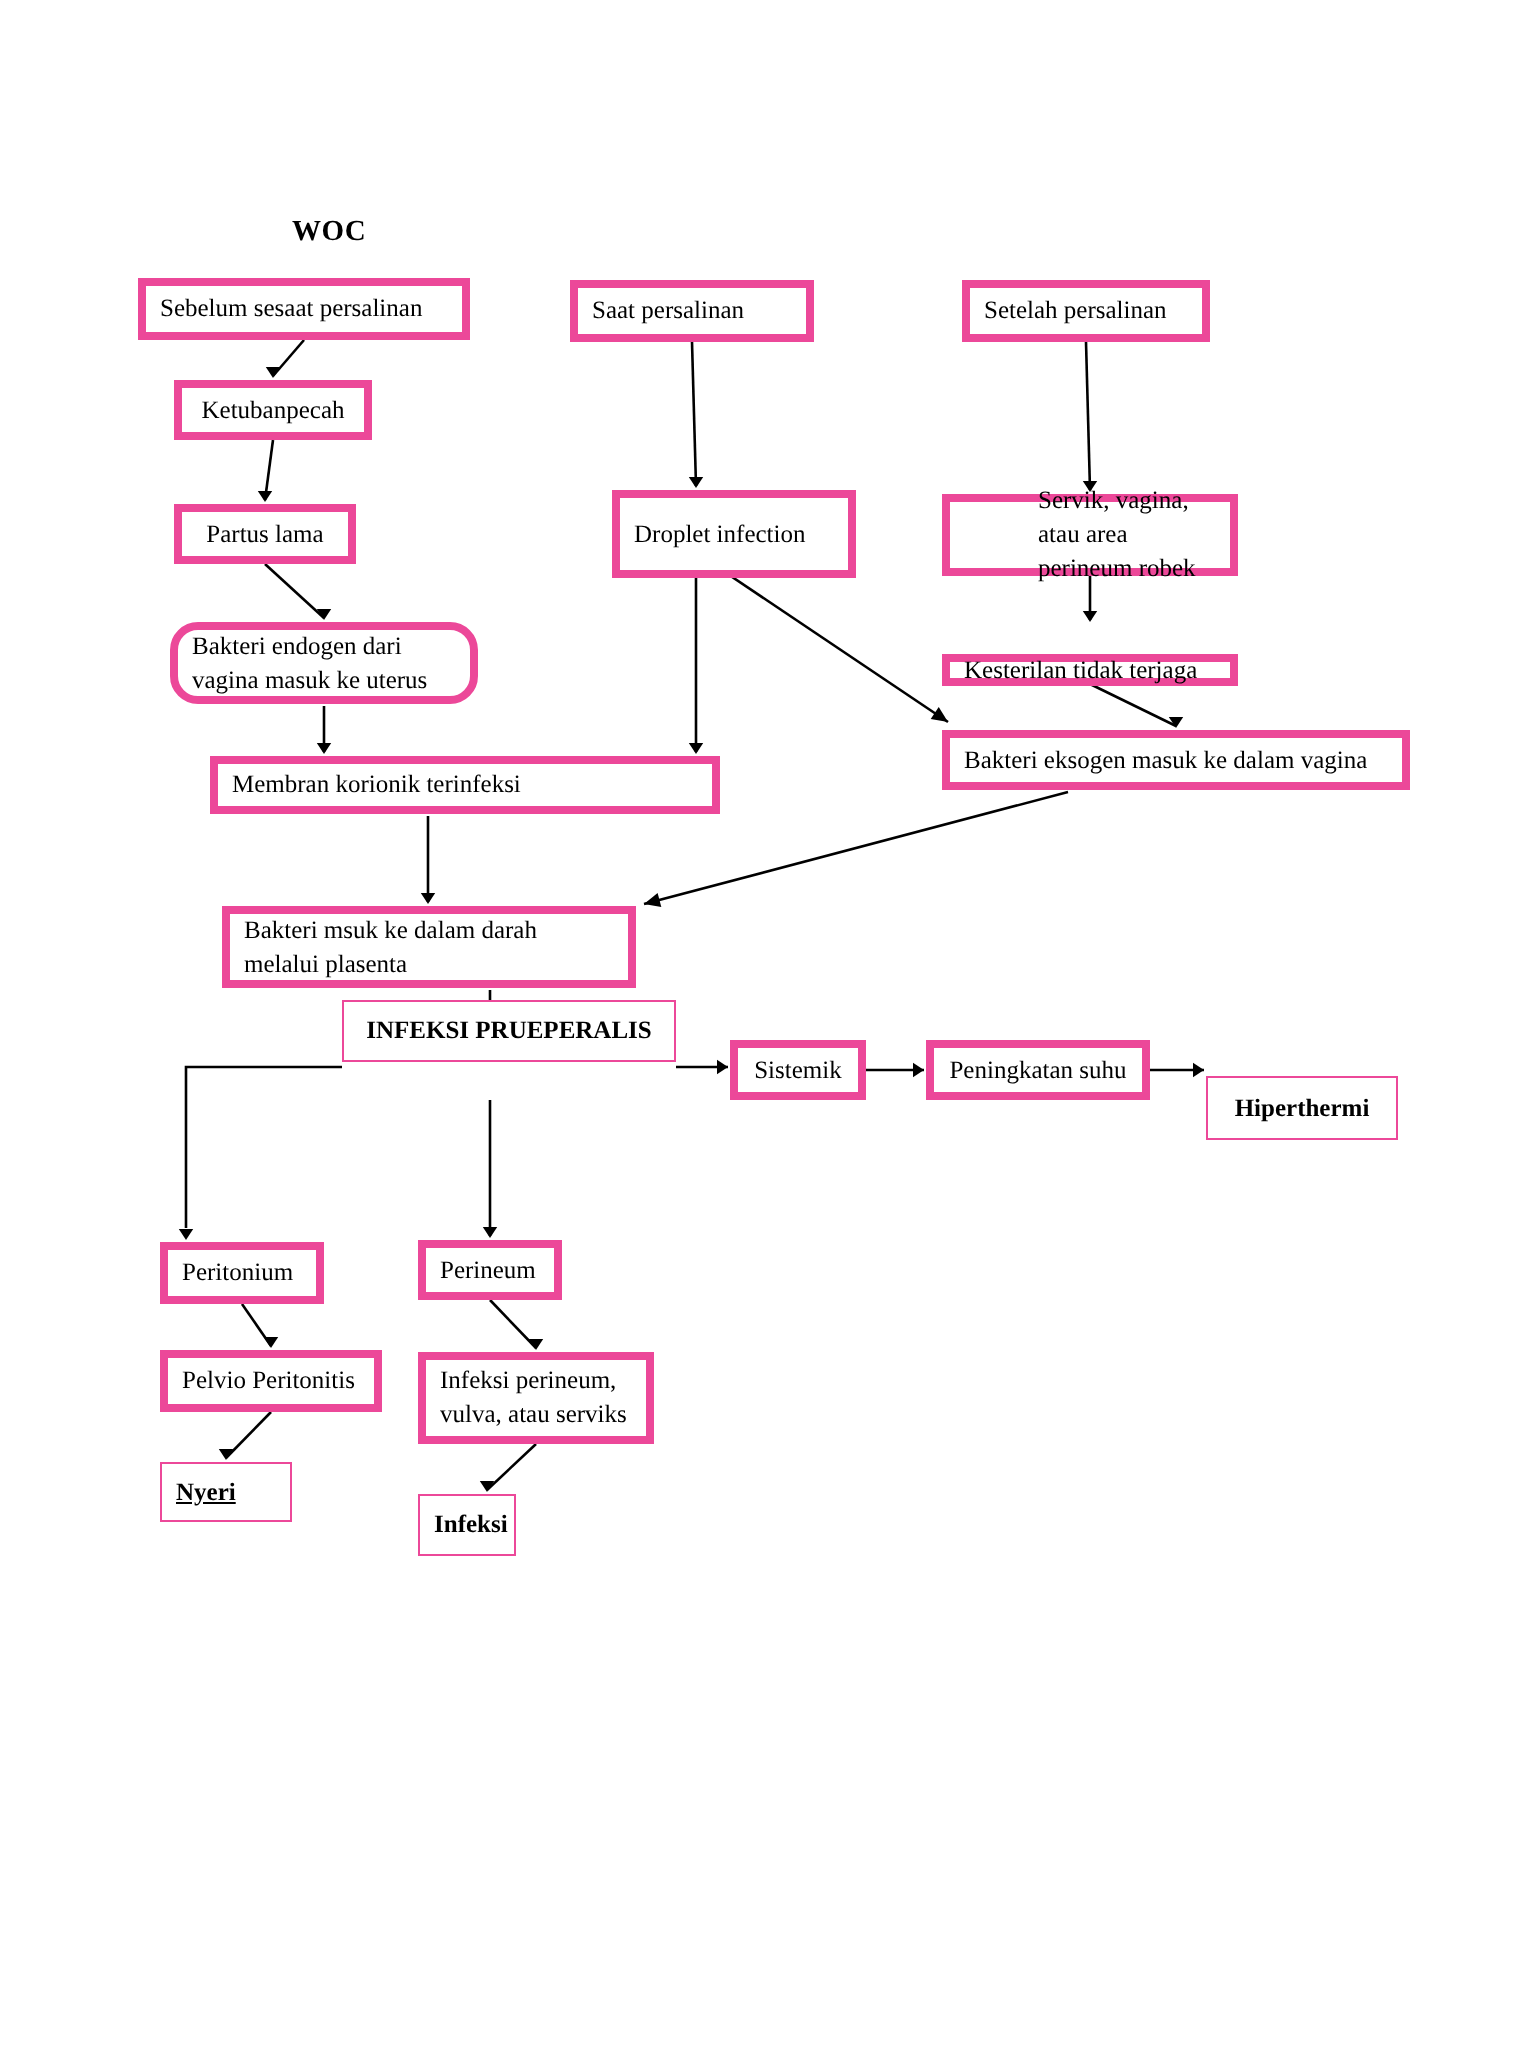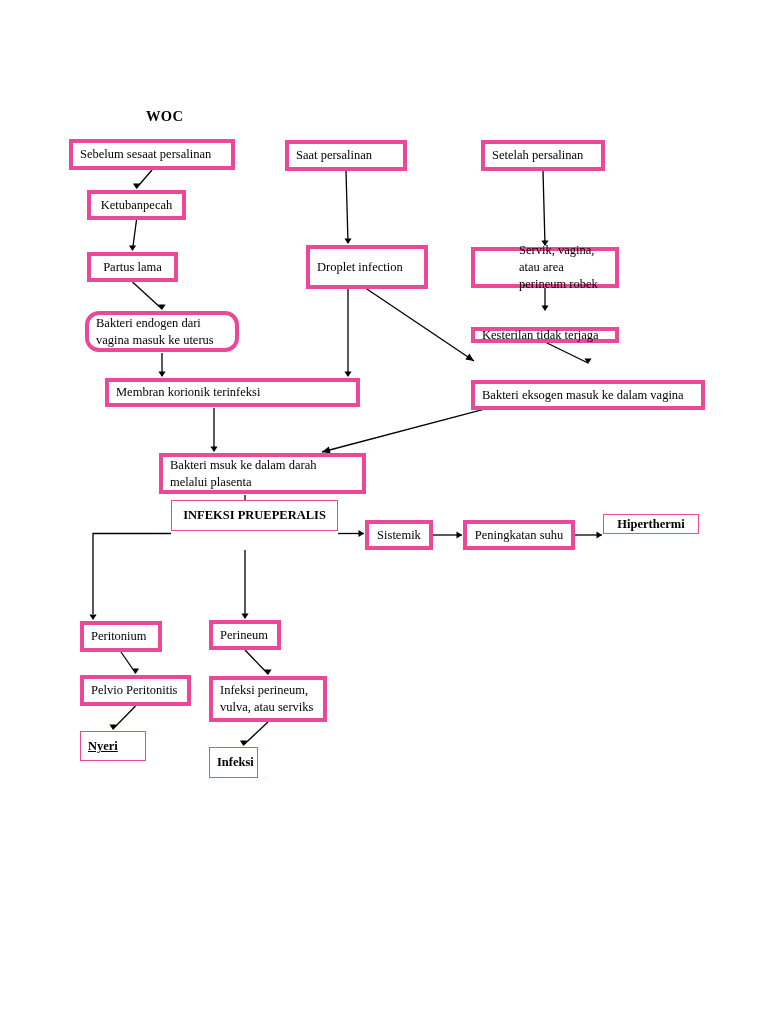--- a/index.html
+++ b/index.html
@@ -128,27 +128,27 @@
       <div class="node-box" style="left: 481px; top: 140px; width: 124px; height: 31px;">Setelah persalinan</div>
       <div class="node-box center" style="left: 87px; top: 190px; width: 99px; height: 30px;">Ketubanpecah</div>
       <div class="node-box center" style="left: 87px; top: 252px; width: 91px; height: 30px;">Partus lama</div>
       <div class="node-box" style="left: 287px; top: 245px; width: 122px; height: 44px; margin-left: 19px;">Droplet infection</div>
       <div class="node-box" style="left: 471px; top: 247px; width: 148px; height: 41px; padding-left: 44px;">Servik, vagina, atau area
 perineum robek</div>
       <div class="node-box" style="left: 471px; top: 312px; width: 148px; height: 16px; margin-top: 15px;">Kesterilan tidak terjaga</div>
       <div class="node-box" style="left: 85px; top: 311px; width: 154px; height: 41px; border-radius: 14px;">Bakteri endogen dari
 vagina masuk ke uterus</div>
       <div class="node-box" style="left: 105px; top: 378px; width: 255px; height: 29px;">Membran korionik terinfeksi</div>
-      <div class="node-box" style="left: 471px; top: 365px; width: 234px; height: 30px; margin-top: 15px;">Bakteri eksogen masuk ke dalam vagina</div>
-      <div class="node-box" style="left: 111px; top: 453px; width: 207px; height: 41px; margin-left: 48px;">Bakteri msuk ke dalam darah
+      <div class="node-box" style="left: 471px; top: 365px; width: 234px; height: 30px;">Bakteri eksogen masuk ke dalam vagina</div>
+      <div class="node-box" style="left: 111px; top: 453px; width: 207px; height: 41px;">Bakteri msuk ke dalam darah
 melalui plasenta</div>
       <div class="node-box bold center" style="left: 171px; top: 500px; width: 167px; height: 31px;">INFEKSI PRUEPERALIS</div>
       <div class="node-box center" style="left: 365px; top: 520px; width: 68px; height: 30px;">Sistemik</div>
       <div class="node-box center" style="left: 463px; top: 520px; width: 112px; height: 30px;">Peningkatan suhu</div>
-      <div class="node-box bold center" style="left: 603px; top: 514px; width: 96px; height: 20px;">Hiperthermi</div>
+      <div class="node-box bold center" style="left: 603px; top: 538px; width: 96px; height: 32px;">Hiperthermi</div>
       <div class="node-box" style="left: 80px; top: 621px; width: 82px; height: 31px;">Peritonium</div>
       <div class="node-box" style="left: 209px; top: 620px; width: 72px; height: 30px;">Perineum</div>
       <div class="node-box" style="left: 80px; top: 675px; width: 111px; height: 31px;">Pelvio Peritonitis</div>
       <div class="node-box" style="left: 209px; top: 676px; width: 118px; height: 46px;">Infeksi perineum,
 vulva, atau serviks</div>
       <div class="node-box bold" style="left: 80px; top: 731px; width: 66px; height: 30px; text-decoration: underline;">Nyeri</div>
       <div class="node-box bold" style="left: 209px; top: 747px; width: 49px; height: 31px;">Infeksi</div>
     </div>
 </div>
 

